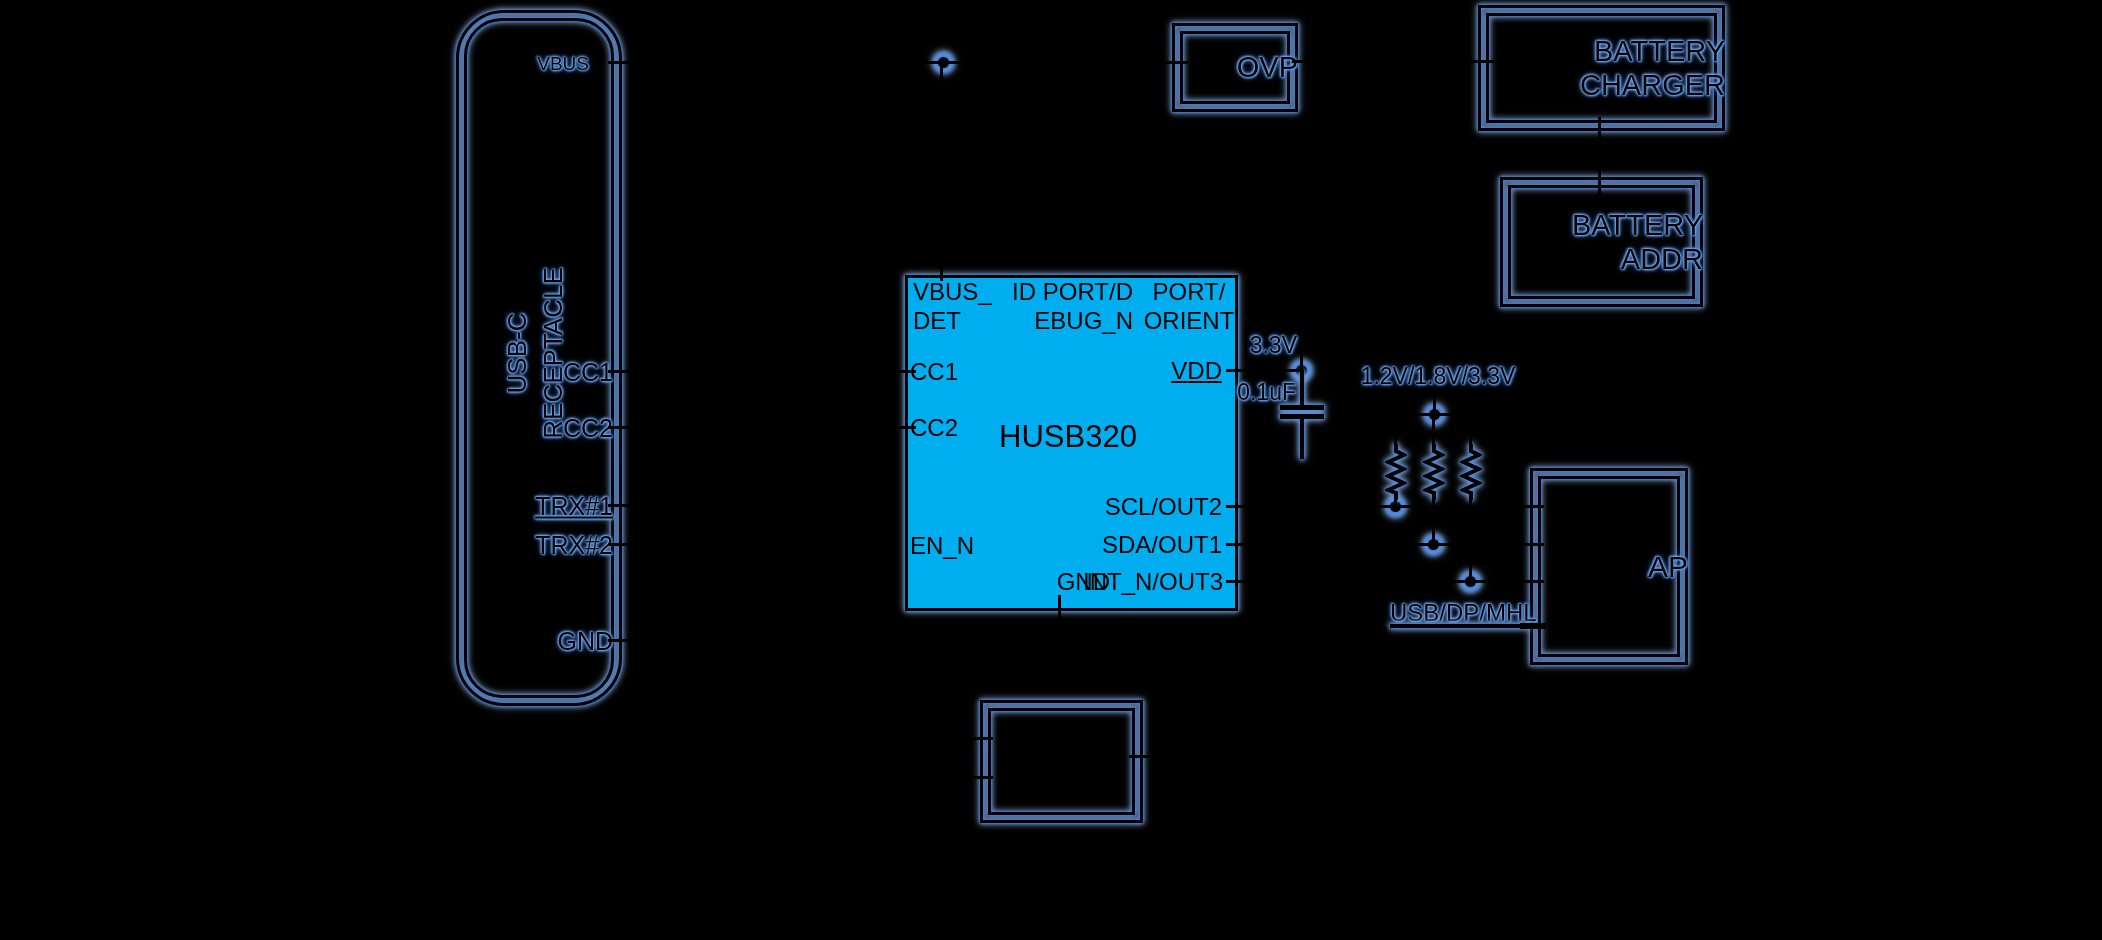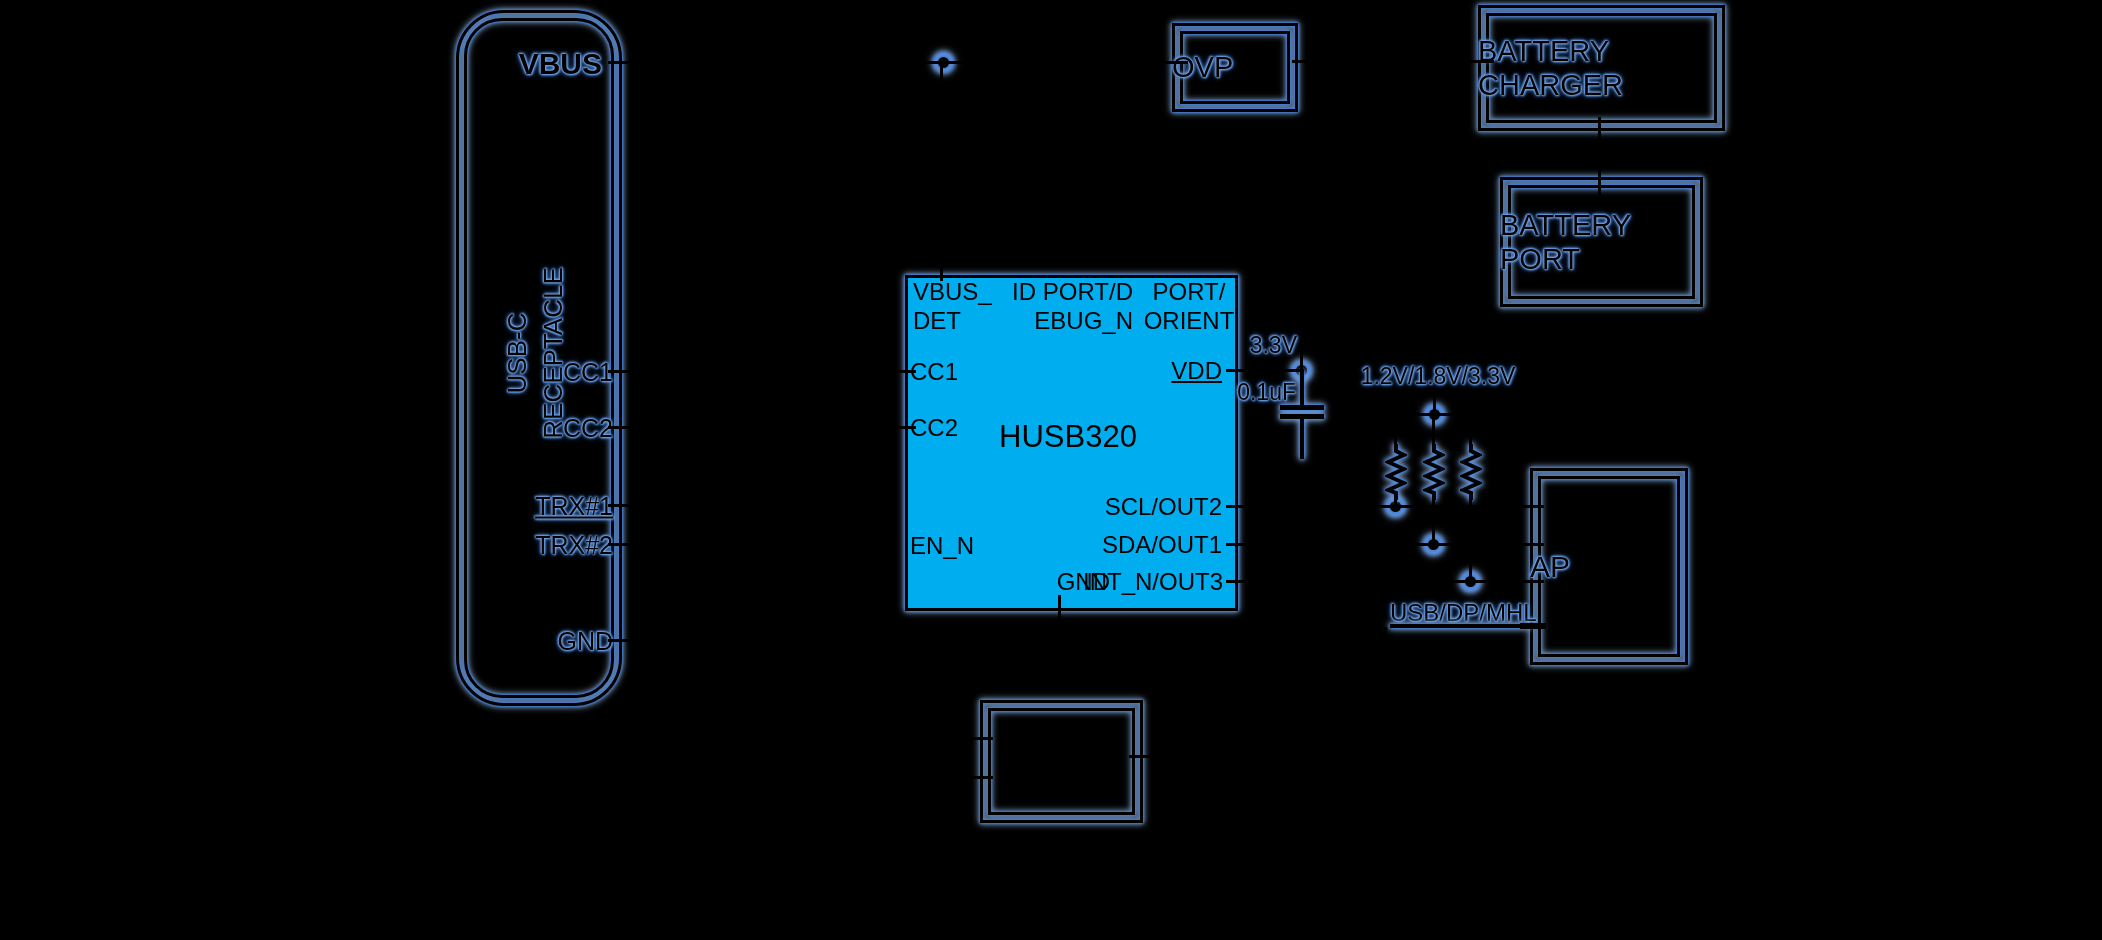--- a/index.html
+++ b/index.html
@@ -26,39 +26,39 @@
 
   
   .wire{position:absolute;background:#000;z-index:6;}
 
   
   .gcomp{position:absolute;filter:drop-shadow(0 0 1px #2f7ff0) drop-shadow(0 0 2px #5a8fdc) drop-shadow(0 0 3px #8aa8cc);z-index:5;}
   .dot{width:11px;height:11px;border-radius:50%;background:#000;
        box-shadow:0 0 0 2px #4e86d6,0 0 5px 3px rgba(110,150,220,.95);}
   .cpart{position:absolute;background:#000;}
 
-  .boxlabel{position:absolute;inset:0;display:flex;flex-direction:column;align-items:flex-start;justify-content:center;z-index:3;}
+  .boxlabel{position:absolute;inset:0;display:flex;flex-direction:column;align-items:flex-end;justify-content:center;z-index:3;}
   .boxlabel span{display:block;color:#000;white-space:nowrap;
          text-shadow:0 0 2px #9cc2f0,0 0 3px #6fa0e4,0 0 4px #4e86d6,1px 1px 2px #4e86d6,-1px -1px 2px #4e86d6,0 0 6px #3a6cc0;}
 </style>
 </head>
 <body>
 
 <div id="canvas">
 
   <div class="glowbox" style="left:456px;top:10px;width:166px;height:696px;">
     <div class="b-outer" style="border-radius:48px;"></div>
     <div class="b-inner" style="border-radius:38px;"></div>
   </div>
   <div class="gtext" style="left:535px;top:353px;font-size:26px;line-height:36px;text-align:center;transform:translate(-50%,-50%) rotate(-90deg);">
     <span style="display:block;">USB-C</span>
     <span style="display:block;">RECEPTACLE</span>
   </div>
 
-  <div class="gtext ralign" style="left:602px;top:64px;font-size:30px;font-weight:bold;">VBUS</div>
+  <div class="gtext ralign" style="left:589px;top:64px;font-size:19px;">VBUS</div>
   <div class="gtext ralign" style="left:613px;top:372px;font-size:25px;">CC1</div>
   <div class="gtext ralign" style="left:613px;top:428px;font-size:25px;">CC2</div>
   <div class="gtext ralign" style="left:613px;top:506px;font-size:25px;text-decoration:underline;">TRX#1</div>
   <div class="gtext ralign" style="left:613px;top:545px;font-size:25px;">TRX#2</div>
   <div class="gtext ralign" style="left:613px;top:641px;font-size:25px;">GND</div>
 
   <div class="chip" style="left:905px;top:275px;width:327px;height:330px;background:#00ADEE;"></div>
   <div class="plain ccenter" style="left:1068px;top:437px;font-size:31px;">HUSB320</div>
 
   <div class="plain" style="left:913px;top:277px;font-size:24px;line-height:29px;">
@@ -100,21 +100,21 @@
     <span>BATTERY</span>
     <span>CHARGER</span>
   </div>
 
   <div class="glowbox" style="left:1500px;top:177px;width:203px;height:130px;">
     <div class="b-outer"></div>
     <div class="b-inner"></div>
   </div>
   <div class="boxlabel" style="left:1500px;top:177px;width:203px;height:130px;position:absolute;font-size:29px;line-height:34px;">
     <span>BATTERY</span>
-    <span>PORT</span>
+    <span>ADDR</span>
   </div>
 
   <div class="glowbox" style="left:1530px;top:468px;width:158px;height:197px;">
     <div class="b-outer"></div>
     <div class="b-inner"></div>
   </div>
   <div class="boxlabel" style="left:1530px;top:468px;width:158px;height:197px;position:absolute;font-size:30px;">
     <span>AP</span>
   </div>
 

